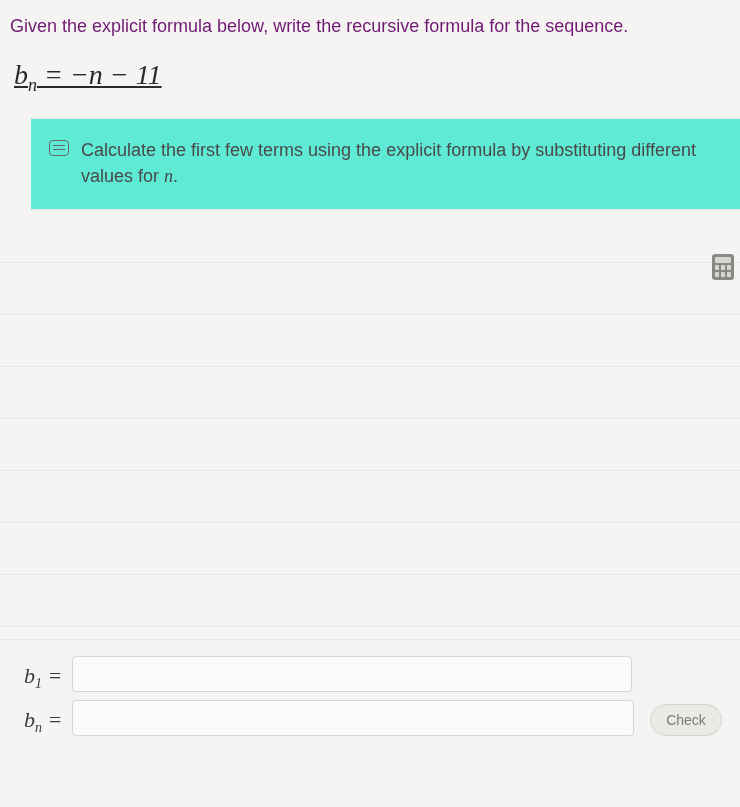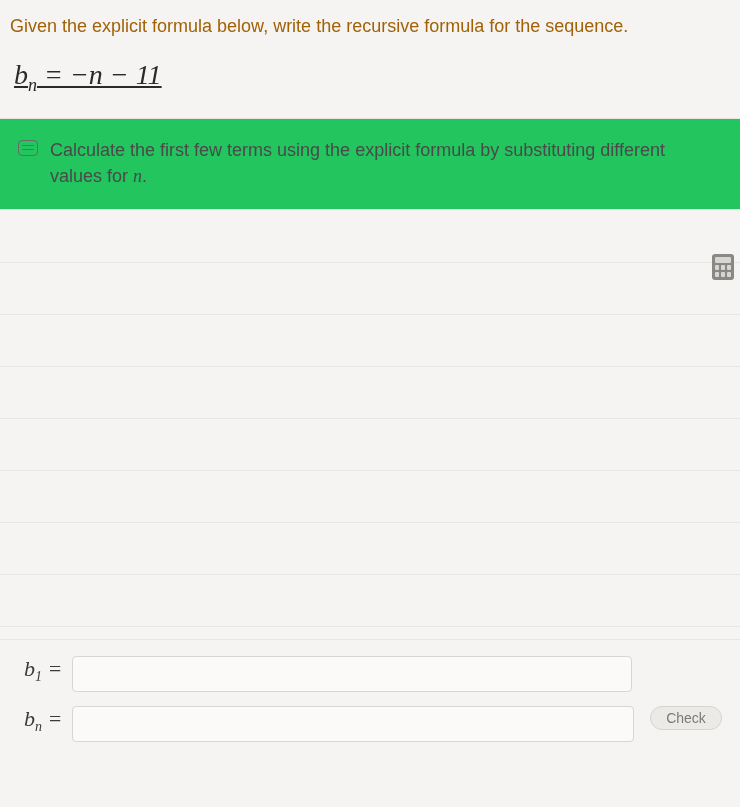--- a/index.html
+++ b/index.html
@@ -8,40 +8,41 @@
   height: 807px;
   background: #f5f4f2;
   font-family: -apple-system, BlinkMacSystemFont, "Segoe UI", Arial, sans-serif;
   color: #3a3a3a;
   overflow: hidden;
   position: relative;
 }
 .question-text {
   padding: 14px 18px 12px 10px;
   font-size: 18px;
-  color: #a16207;
+  color: #701a75;
   line-height: 1.4;
 }
 .formula {
   padding: 8px 10px 22px 14px;
   font-family: "Times New Roman", serif;
   font-size: 28px;
   font-style: italic;
   color: #2a2a2a;
   text-decoration: underline;
 }
 .formula .sub { font-size: 18px; vertical-align: sub; font-style: italic; }
 .hint-row {
   display: flex;
   align-items: flex-start;
   padding: 18px 30px 20px 18px;
   border-top: 1px solid #e5e3e0;
   border-bottom: 1px solid #e5e3e0;
   gap: 12px;
-  background: #22c55e;
+  background: #5eead4;
+  margin-left: 31px;
 }
 .hint-icon {
   width: 20px;
   height: 16px;
   border: 1.5px solid #6a6a6a;
   border-radius: 4px;
   flex: 0 0 auto;
   margin-top: 3px;
   position: relative;
 }
@@ -98,22 +99,22 @@
 .calculator-btn .row span {
   flex: 1;
   background: #d8d6d3;
   border-radius: 1px;
 }
 .answer-area {
   padding: 16px 18px 0 24px;
 }
 .answer-row {
   display: flex;
-  align-items: flex-start;
-  margin-bottom: 14px;
+  align-items: flex-end;
+  margin-bottom: 8px;
   gap: 6px;
 }
 .answer-label {
   font-family: "Times New Roman", serif;
   font-style: italic;
   font-size: 22px;
   color: #3a3a3a;
   min-width: 42px;
 }
 .answer-label .sub { font-size: 14px; vertical-align: sub; }
@@ -123,21 +124,21 @@
   background: #fbfaf8;
   border: 1px solid #d8d6d2;
   border-radius: 4px;
   padding: 0 10px;
   font-size: 16px;
   margin-right: 90px;
 }
 .answer-row.second .answer-input { margin-right: 10px; }
 .check-btn {
   width: 72px;
-  height: 24px;
+  height: 32px;
   background: #ebeae7;
   border: 1px solid #d6d4d0;
   border-radius: 16px;
   font-size: 14px;
   color: #7a7a78;
   cursor: pointer;
   font-family: inherit;
 }
 </style>
 </head>

